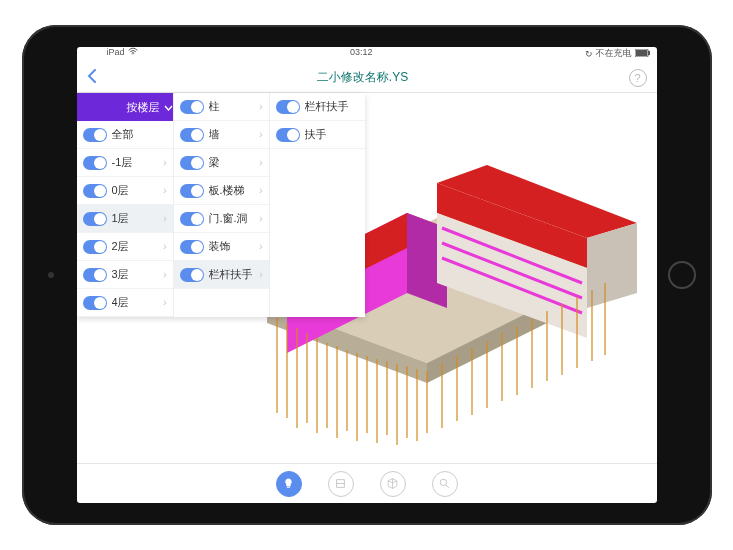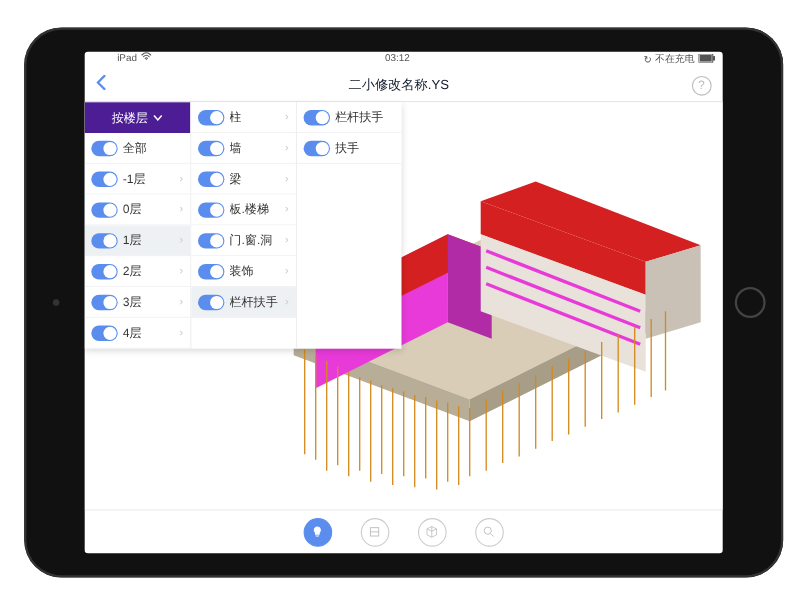--- a/index.html
+++ b/index.html
@@ -38,21 +38,21 @@
   }
   .status .left, .status .right { display:flex; align-items:center; gap:3px; }
   .wifi-icon { display:inline-block; }
   
   .navbar {
     height: 30px; display:flex; align-items:center;
     justify-content:space-between;
     padding:0 10px; border-bottom:1px solid #e2e2e2;
   }
   .back { color:#5a8dee; font-size:16px; }
-  .title { font-size:12px; color:#0f172a; font-weight:500; }
+  .title { font-size:12px; color:#0f766e; font-weight:500; }
   .help {
     width:18px;height:18px;border:1px solid #bbb;border-radius:50%;
     display:flex;align-items:center;justify-content:center;
     font-size:11px;color:#bbb;
   }
   
   .main { flex:1; position:relative; background:#fff; }
   .model-canvas {
     position:absolute; inset:0;
   }
@@ -70,22 +70,22 @@
   
   .panel {
     position:absolute; left:0; top:0;
     display:flex; background:#fff;
     box-shadow: 0 2px 6px rgba(0,0,0,.15);
     font-size:11px;
   }
   .col { width: 96px; }
   .col + .col { border-left:1px solid #eee; }
   .col-header {
-    height:28px; background:#4c1d95; color:#fff;
-    display:flex; align-items:center; justify-content:center; gap:4px;
+    height:28px; background:#6d28d9; color:#fff;
+    display:flex; align-items:center; justify-content:flex-end; gap:4px;
   }
   .row {
     height:28px; display:flex; align-items:center;
     padding:0 6px; border-bottom:1px solid #f2f2f2;
     gap:5px; background:#fff;
   }
   .row.sel { background:#eef1f4;justify-content:space-between; }
   .row .label { flex:1; white-space:nowrap; overflow:hidden; text-overflow:ellipsis; }
   .chev { color:#c8c8c8; font-size:10px; }
   .toggle {

